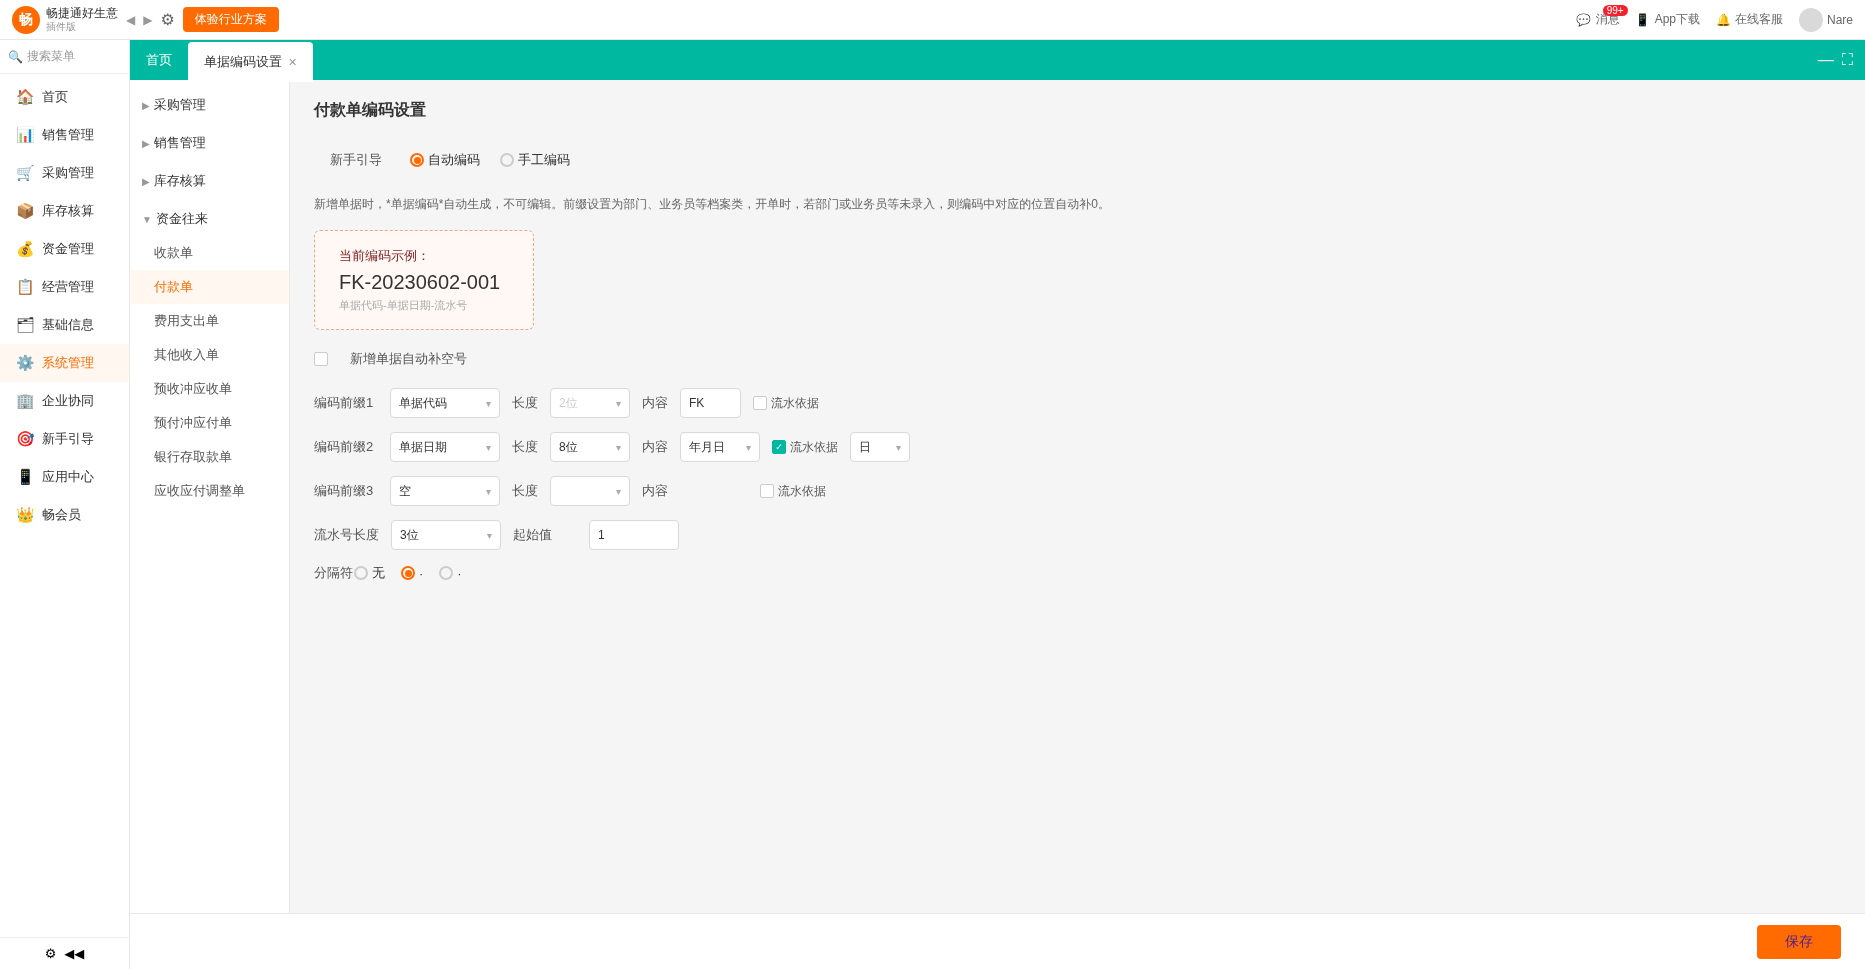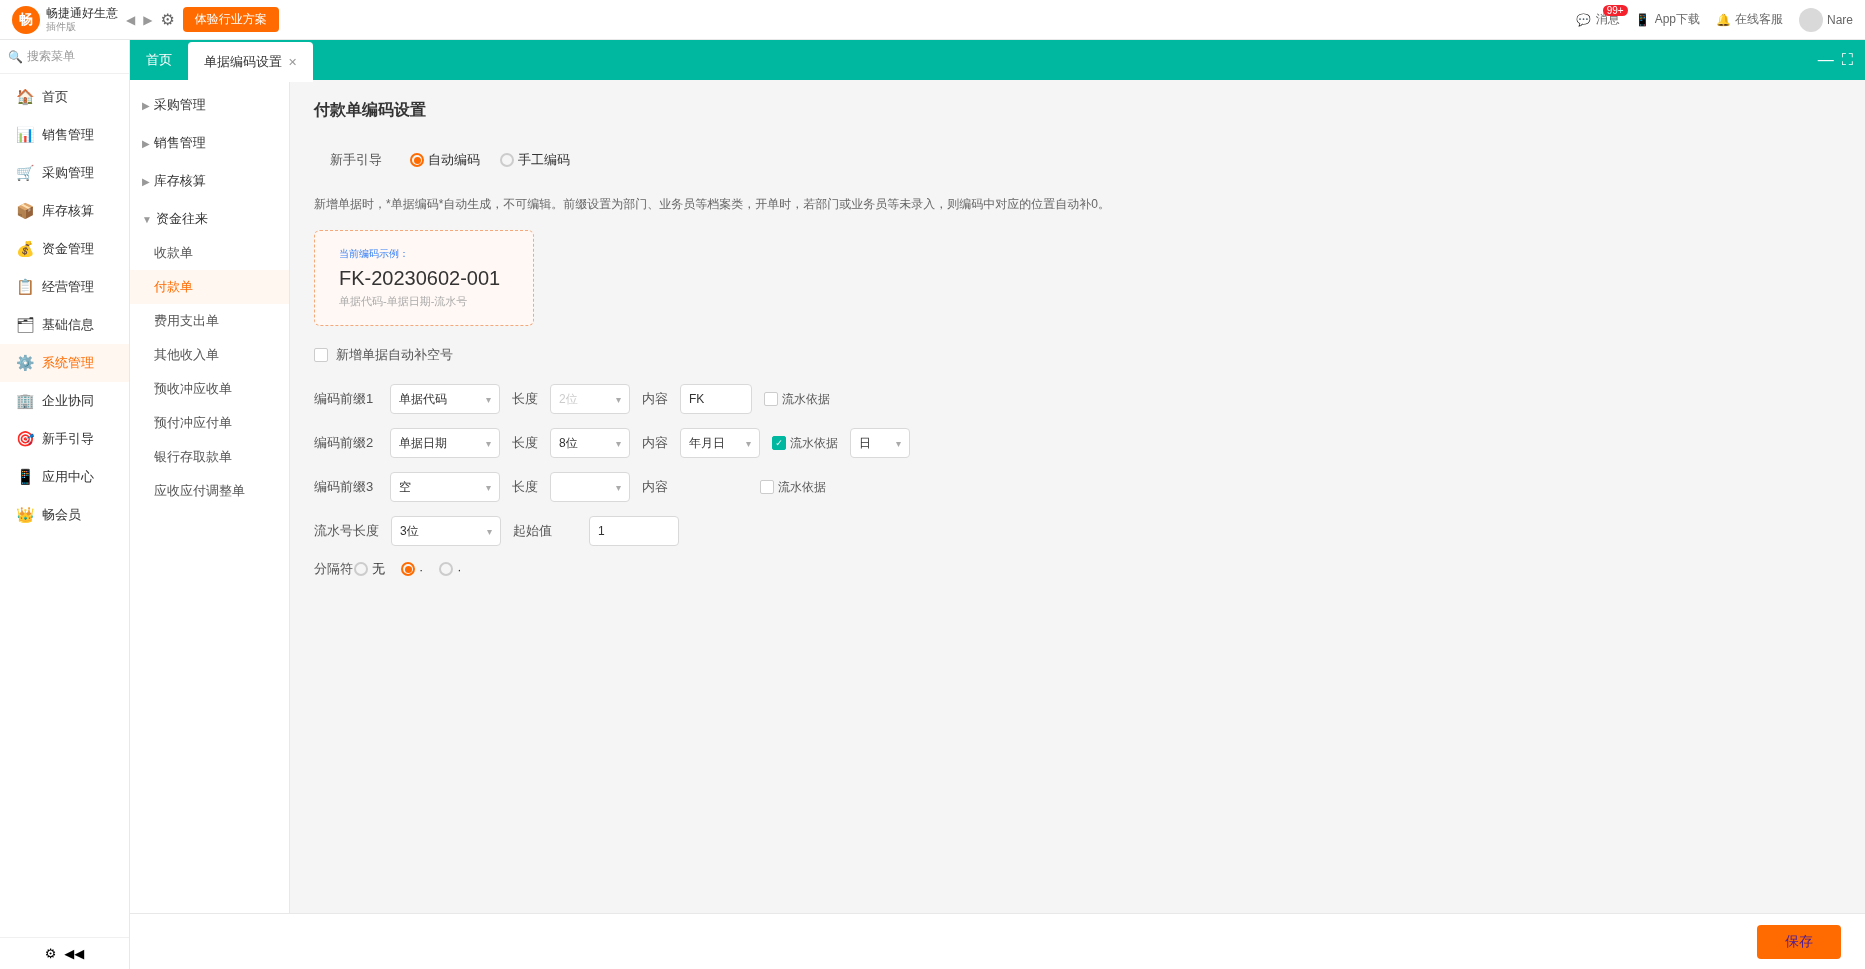--- a/index.html
+++ b/index.html
@@ -77,26 +77,26 @@
     .radio-item { display: flex; align-items: center; gap: 4px; font-size: 13px; color: #333; cursor: pointer; }
     .radio-dot { width: 14px; height: 14px; border-radius: 50%; border: 2px solid #ccc; display: flex; align-items: center; justify-content: center; }
     .radio-dot.checked { border-color: #ff6b00; }
     .radio-dot.checked::after { content: ''; width: 7px; height: 7px; background: #ff6b00; border-radius: 50%; display: block; }
 
     
     .info-text { font-size: 12px; color: #666; margin-bottom: 16px; line-height: 1.6; }
 
     
     .code-preview { border: 1.5px dashed #f5a97a; background: #fff8f5; border-radius: 6px; padding: 16px 24px; display: inline-block; margin-bottom: 20px; min-width: 220px; }
-    .code-preview-label { font-size: 10px; color: #3b82f6; margin-bottom: 6px; }
+    .code-preview-label { font-size: 13px; color: #7f1d1d; margin-bottom: 6px; }
     .code-preview-value { font-size: 20px; font-weight: normal; color: #333; }
     .code-preview-sub { font-size: 11px; color: #aaa; margin-top: 4px; }
 
     
-    .checkbox-row { display: flex; align-items: center; gap: 8px; margin-bottom: 20px; font-size: 13px; color: #555; }
+    .checkbox-row { display: flex; align-items: center; gap: 22px; margin-bottom: 20px; font-size: 13px; color: #555; }
     .cb-box { width: 14px; height: 14px; border: 1px solid #ccc; border-radius: 2px; background: #fff; cursor: pointer; }
 
     
     .form-row { display: flex; align-items: center; gap: 12px; margin-bottom: 14px; flex-wrap: wrap; }
     .form-label { font-size: 13px; color: #555; white-space: nowrap; min-width: 64px; }
     .form-select { height: 30px; border: 1px solid #d9d9d9; border-radius: 4px; padding: 0 8px; font-size: 12px; color: #333; background: #fff; display: flex; align-items: center; justify-content: space-between; cursor: pointer; min-width: 100px; }
     .form-select .sel-arrow { color: #aaa; font-size: 10px; margin-left: 6px; }
     .form-input { height: 30px; border: 1px solid #d9d9d9; border-radius: 4px; padding: 0 8px; font-size: 12px; color: #333; background: #fff; outline: none; }
     .form-length-label { font-size: 13px; color: #555; }
     .form-content-label { font-size: 13px; color: #555; }
@@ -308,21 +308,21 @@
           <div class="form-select" style="min-width:110px;">
             <span>单据代码</span>
             <span class="sel-arrow">▾</span>
           </div>
           <span class="form-length-label">长度</span>
           <div class="form-select" style="min-width:80px; color:#ccc;">
             <span>2位</span>
             <span class="sel-arrow">▾</span>
           </div>
           <span class="form-content-label">内容</span>
-          <input class="form-input" style="width: 72px;" value="FK">
+          <input class="form-input" style="width: 61px;" value="FK">
           <div class="stream-checkbox">
             <div class="stream-cb"></div>
             <span>流水依据</span>
           </div>
         </div>
 
         
         <div class="form-row">
           <span class="form-label">编码前缀2</span>
           <div class="form-select" style="min-width:110px;">

